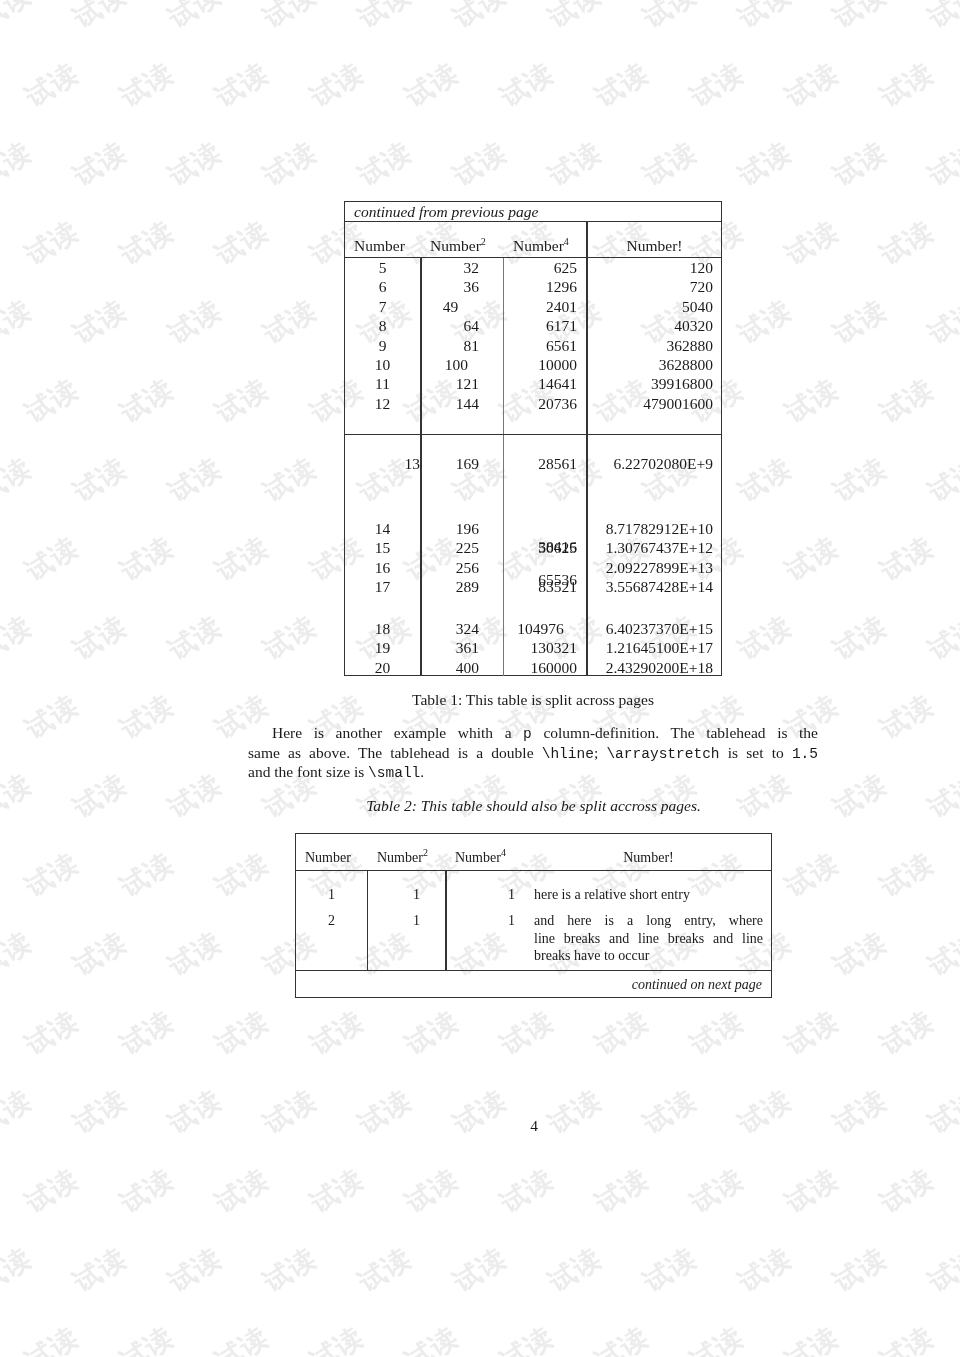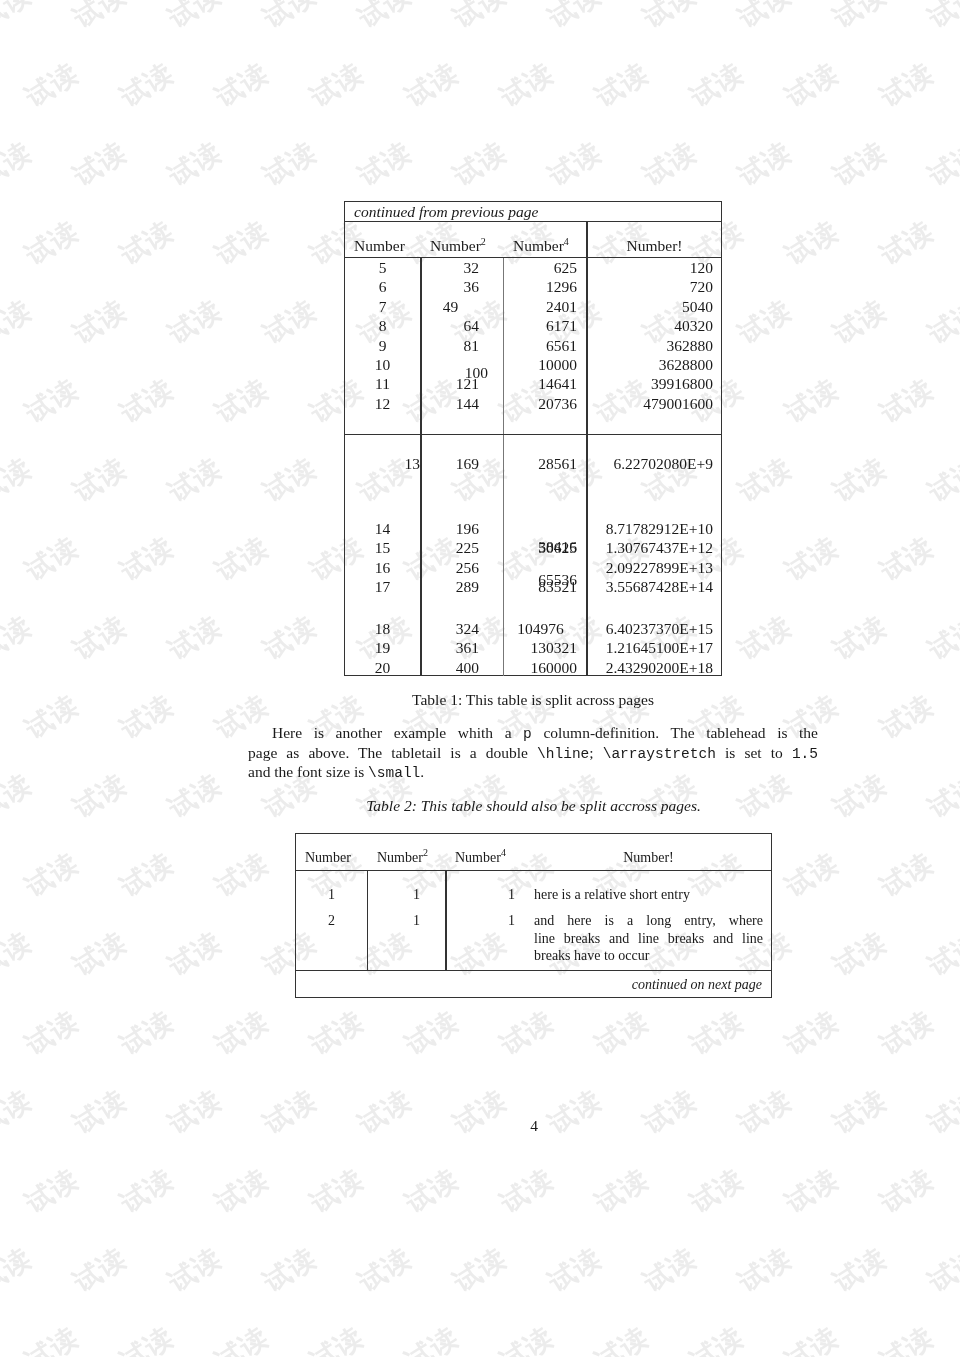--- a/index.html
+++ b/index.html
@@ -363,21 +363,21 @@
           <div class="cell c-right" style="left: 243px; width: 125px; top: 114.2px;">40320</div>
         </div>
         <div>
           <div class="cell c-center" style="left: 0px; width: 75px; top: 133.6px;">9</div>
           <div class="cell c-right" style="left: 77px; width: 57px; top: 133.6px;">81</div>
           <div class="cell c-right" style="left: 159px; width: 73px; top: 133.6px;">6561</div>
           <div class="cell c-right" style="left: 243px; width: 125px; top: 133.6px;">362880</div>
         </div>
         <div>
           <div class="cell c-center" style="left: 0px; width: 75px; top: 153px;">10</div>
-          <div class="cell c-right" style="left: 86px; width: 57px; top: 153px; margin-top: 8px;">100</div>
+          <div class="cell c-right" style="left: 66px; width: 57px; top: 153px;">100</div>
           <div class="cell c-right" style="left: 159px; width: 73px; top: 153px;">10000</div>
           <div class="cell c-right" style="left: 243px; width: 125px; top: 153px;">3628800</div>
         </div>
         <div>
           <div class="cell c-center" style="left: 0px; width: 75px; top: 172.4px;">11</div>
           <div class="cell c-right" style="left: 77px; width: 57px; top: 172.4px;">121</div>
           <div class="cell c-right" style="left: 159px; width: 73px; top: 172.4px;">14641</div>
           <div class="cell c-right" style="left: 243px; width: 125px; top: 172.4px;">39916800</div>
         </div>
         <div>
@@ -436,21 +436,21 @@
         </div>
       </div>
 
     <div class="hline" style="left:0; right:0; top:232px;"></div>
   </div>
 
   <div class="caption" style="left:344px; width:378px; top:691px;">Table 1: This table is split across pages</div>
 
   <div class="para">
     <span class="line indent"><span>Here is another example whith a </span><span class="tt">p</span><span> column-definition.  The tablehead is the</span></span>
-    <span class="line"><span>page as above.  The tabletail is a double </span><span class="tt">\hline</span><span>; </span><span class="tt">\arraystretch</span><span> is set to </span><span class="tt">1.5</span></span>
+    <span class="line"><span>same as above.  The tablehead is a double </span><span class="tt">\hline</span><span>; </span><span class="tt">\arraystretch</span><span> is set to </span><span class="tt">1.5</span></span>
     <span class="line last"><span>and the font size is </span><span class="tt">\small</span><span>.</span></span>
   </div>
 
   <div class="caption" style="left:295px; width:477px; top:797px;font-style:italic;">Table 2: This table should also be split accross pages.</div>
 
   <div class="t2">
     <div class="cell" style="left:9px; top:15px;"><span>Number</span></div>
     <div class="cell" style="left:81px; top:15px;"><span>Number</span><sup>2</sup></div>
     <div class="cell" style="left:159px; top:15px;"><span>Number</span><sup>4</sup></div>
     <div class="cell c-center" style="left:230px; width:245px; top:15px;"><span>Number!</span></div>

